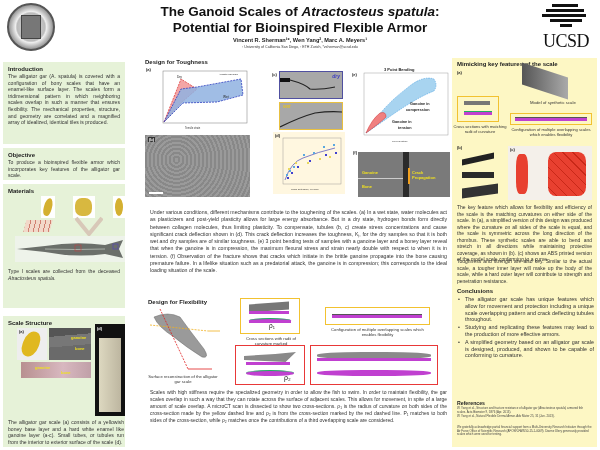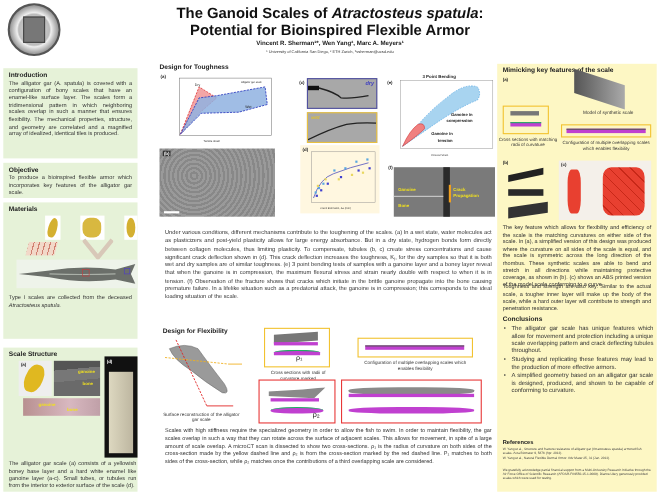--- a/index.html
+++ b/index.html
@@ -41,20 +41,30 @@
 <body>
 
 <div class="header">
   <div class="seal">
       <div class="seal-inner"></div>
     </div>
   <div class="title title2">Potential for Bioinspired Flexible Armor</div>
   <div class="title title1"><span>The Ganoid Scales of </span><i>Atractosteus spatula</i><span>:</span></div>
   <div class="authors">Vincent R. Sherman¹*, Wen Yang², Marc A. Meyers¹</div>
   <div class="affil">¹ University of California San Diego, ² ETH Zurich, *vsherman@ucsd.edu</div>
+  <div class="ucsd">
+    <div class="ucsd-bars">
+      <div style="left:14px;top:0;width:26px;"></div>
+      <div style="left:8px;top:5px;width:38px;"></div>
+      <div style="left:4px;top:10px;width:44px;"></div>
+      <div style="left:12px;top:15px;width:32px;"></div>
+      <div style="left:22px;top:20px;width:12px;"></div>
+    </div>
+    <div class="ucsd-text">UCSD</div>
+  </div>
 </div>
 
 <div class="panel green" style="left:3px;top:62px;width:122px;height:82px;padding:4px 5px;">
   <div class="ptitle">Introduction</div>
   <div class="ptext" style="margin-top:1px;">The alligator gar (A. spatula) is covered with a configuration of bony scales that have an enamel-like surface layer. The scales form a tridimensional pattern in which neighboring scales overlap in such a manner that ensures flexibility. The mechanical properties, structure, and geometry are correlated and a magnified array of idealized, identical tiles is produced.</div>
 </div>
 
 <div class="panel green" style="left:3px;top:148px;width:122px;height:32px;padding:4px 5px;">
   <div class="ptitle">Objective</div>
   <div class="ptext" style="margin-top:1px;">To produce a bioinspired flexible armor which incorporates key features of the alligator gar scale.</div>

